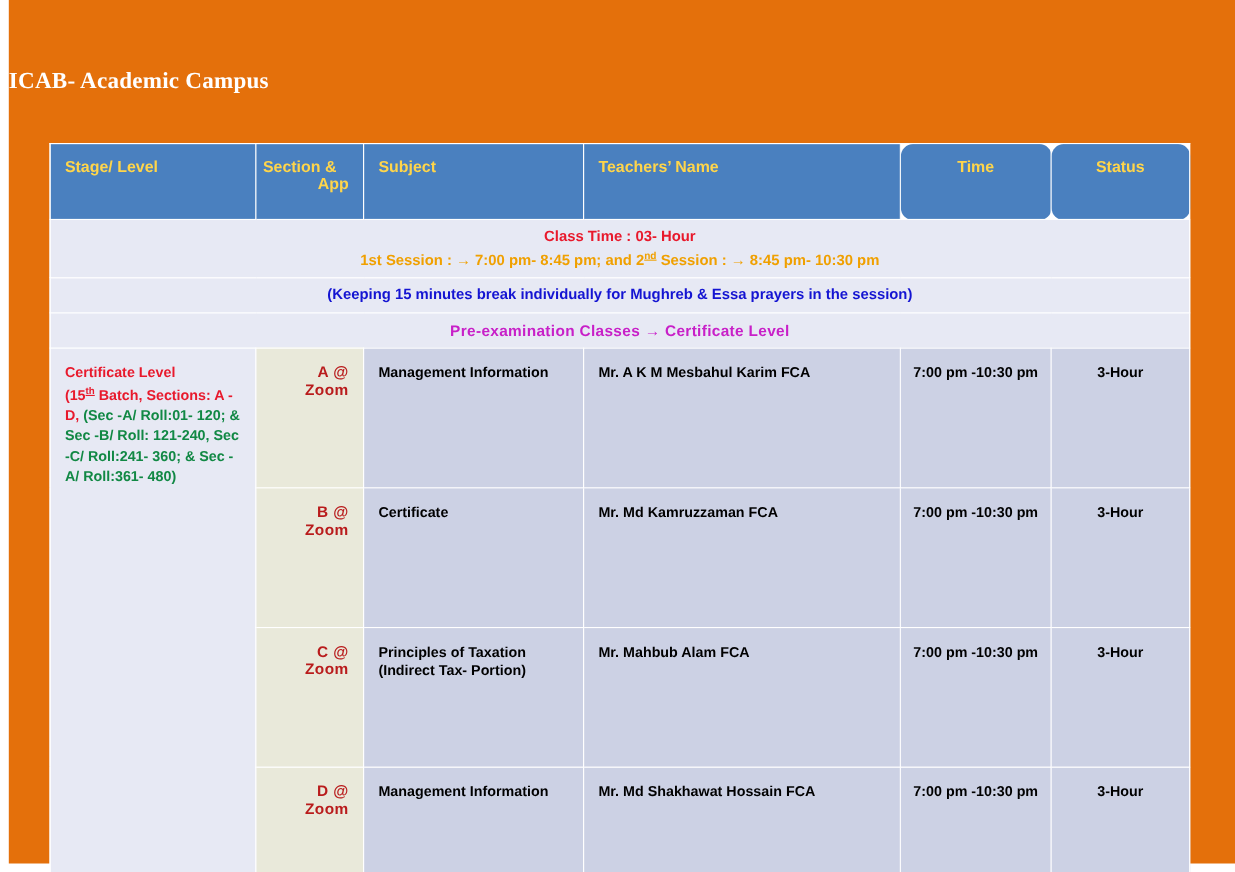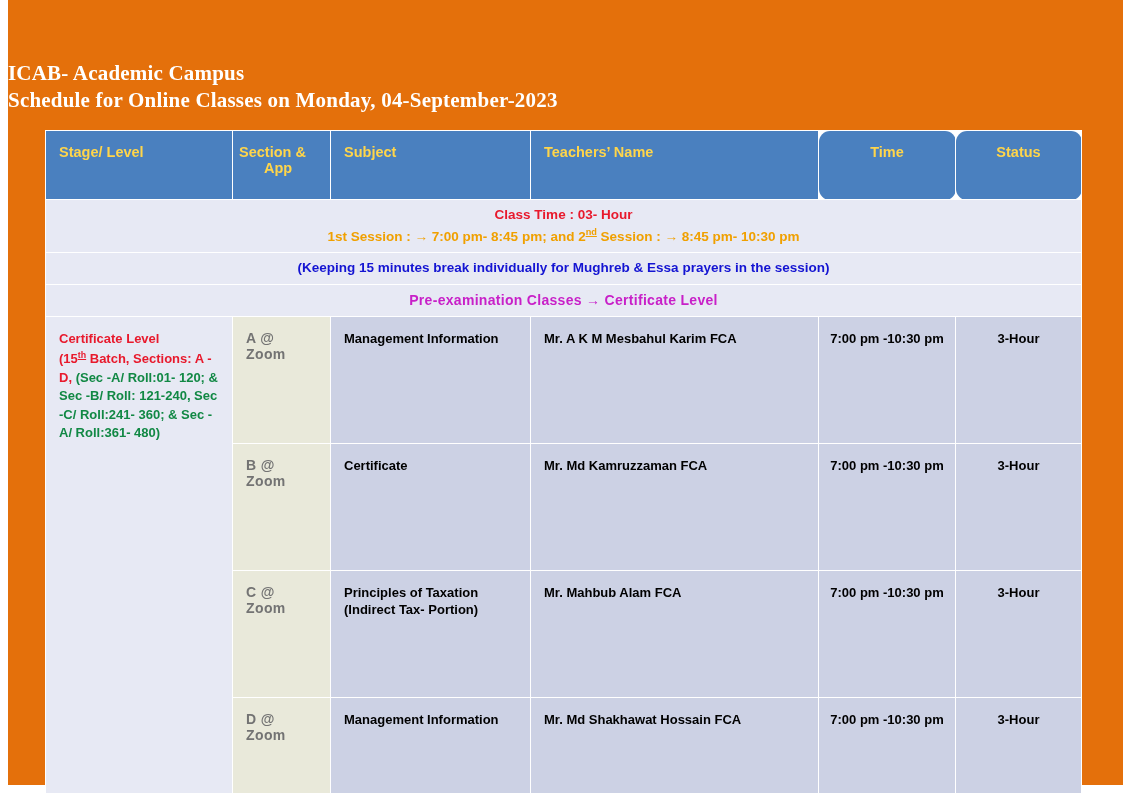--- a/index.html
+++ b/index.html
@@ -76,21 +76,21 @@
     font-size: 14.5px;
     font-weight: bold;
     height: 42px;
     padding: 4px 5px 4px 5px;
     text-align: left;
     vertical-align: top;
     border: 1px solid #ffffff;
   }
   thead th.ctr { text-align: center; border-radius: 11px; }
   thead th.sec-hdr { text-align: left; padding-left: 6px; }
-  thead th.sec-hdr .second { display: block; text-align: center; }
+  thead th.sec-hdr .second { display: block; text-align: right; }
 
   
   .note-row td {
     background: #e7e9f4;
     text-align: center;
     padding: 5px 6px;
     border: 1px solid #ffffff;
   }
   .note-red {
     color: #e8192c;
@@ -135,24 +135,24 @@
   .stage-red { color: #e8192c; }
   .stage-green { color: #118844; }
   .stage-title {
     display: block;
     color: #e8192c;
     margin-bottom: 1px;
   }
 
   .sec-cell {
     background: #e9e9da;
-    color: #737373;
+    color: #b91c1c;
     font-size: 14px;
     font-weight: bold;
-    text-align: left;
+    text-align: right;
     padding: 6px 4px 4px 4px;
     vertical-align: top;
     letter-spacing: 0.4px;
   }
 
   .body-cell {
     background: #ccd1e4;
     color: #000000;
     font-size: 13px;
     font-weight: bold;
@@ -174,21 +174,20 @@
 </style>
 </head>
 <body>
 
 <div class="page">
 
   <div class="orange-bg"></div>
 
   <div class="title-block">
     <div class="title-line1">ICAB- Academic Campus</div>
-    <div class="title-line2">Schedule for Online  Classes on Monday, 04-September-2023</div>
   </div>
 
   <table class="sched-table">
     <colgroup>
       <col class="c-stage">
       <col class="c-sec">
       <col class="c-subj">
       <col class="c-teach">
       <col class="c-time">
       <col class="c-status">

